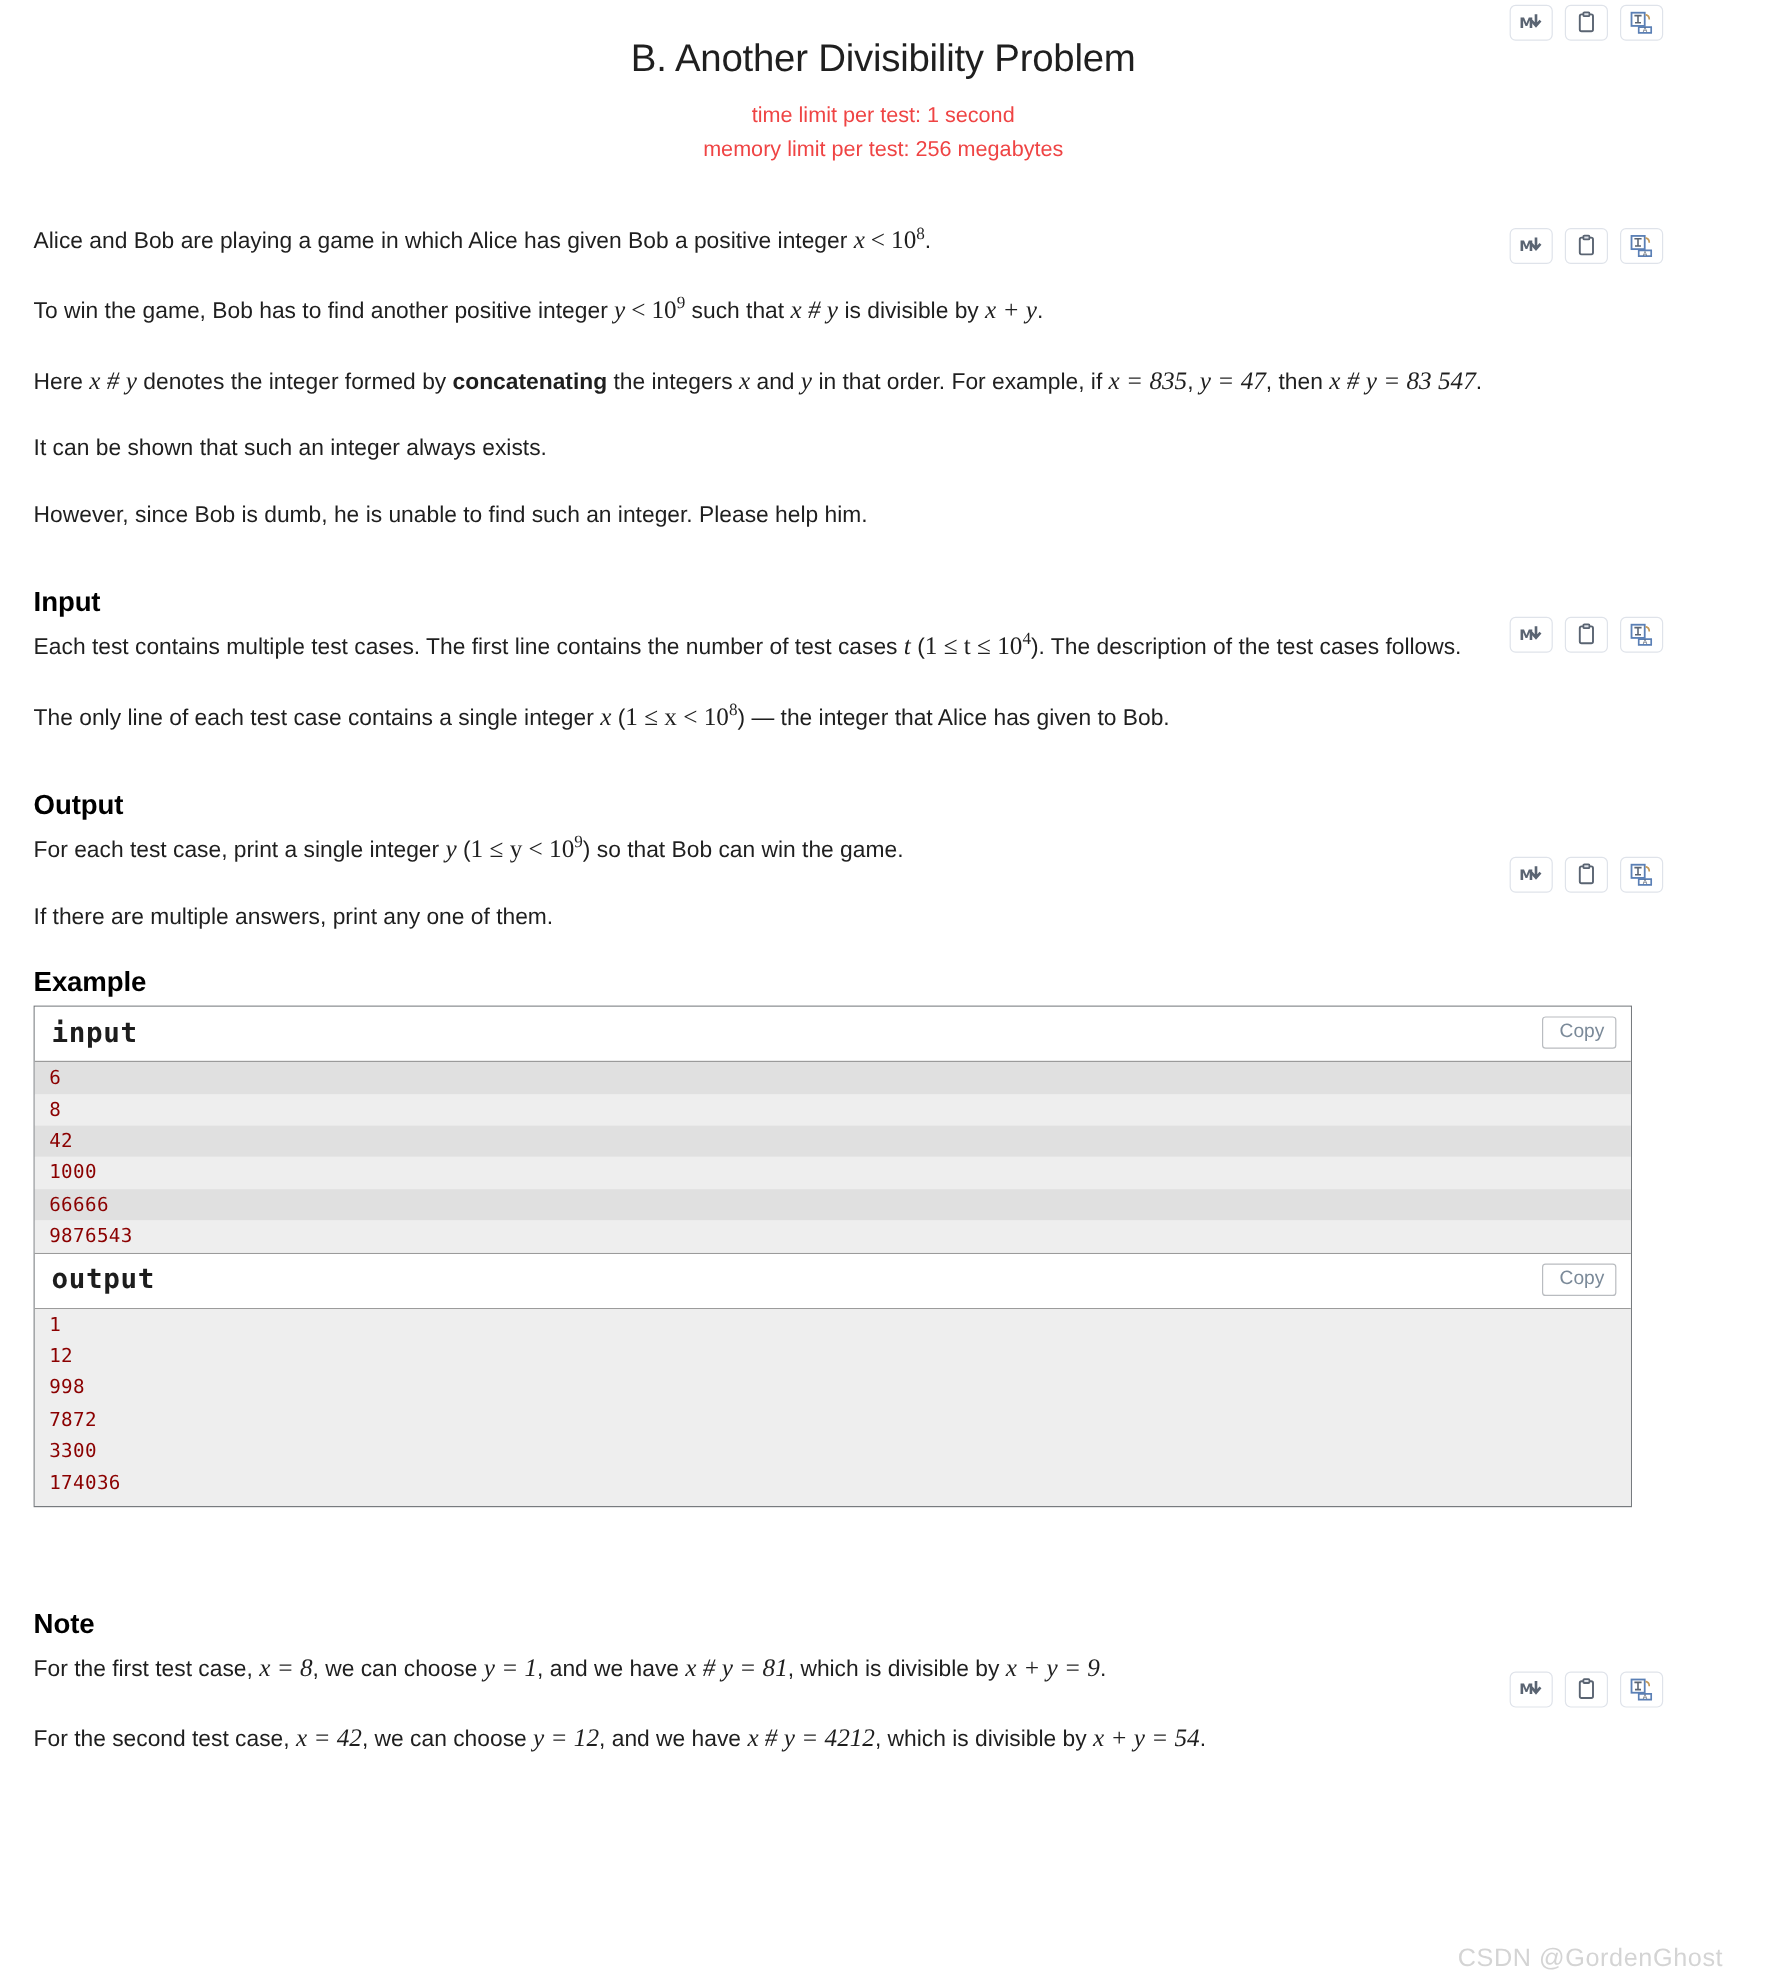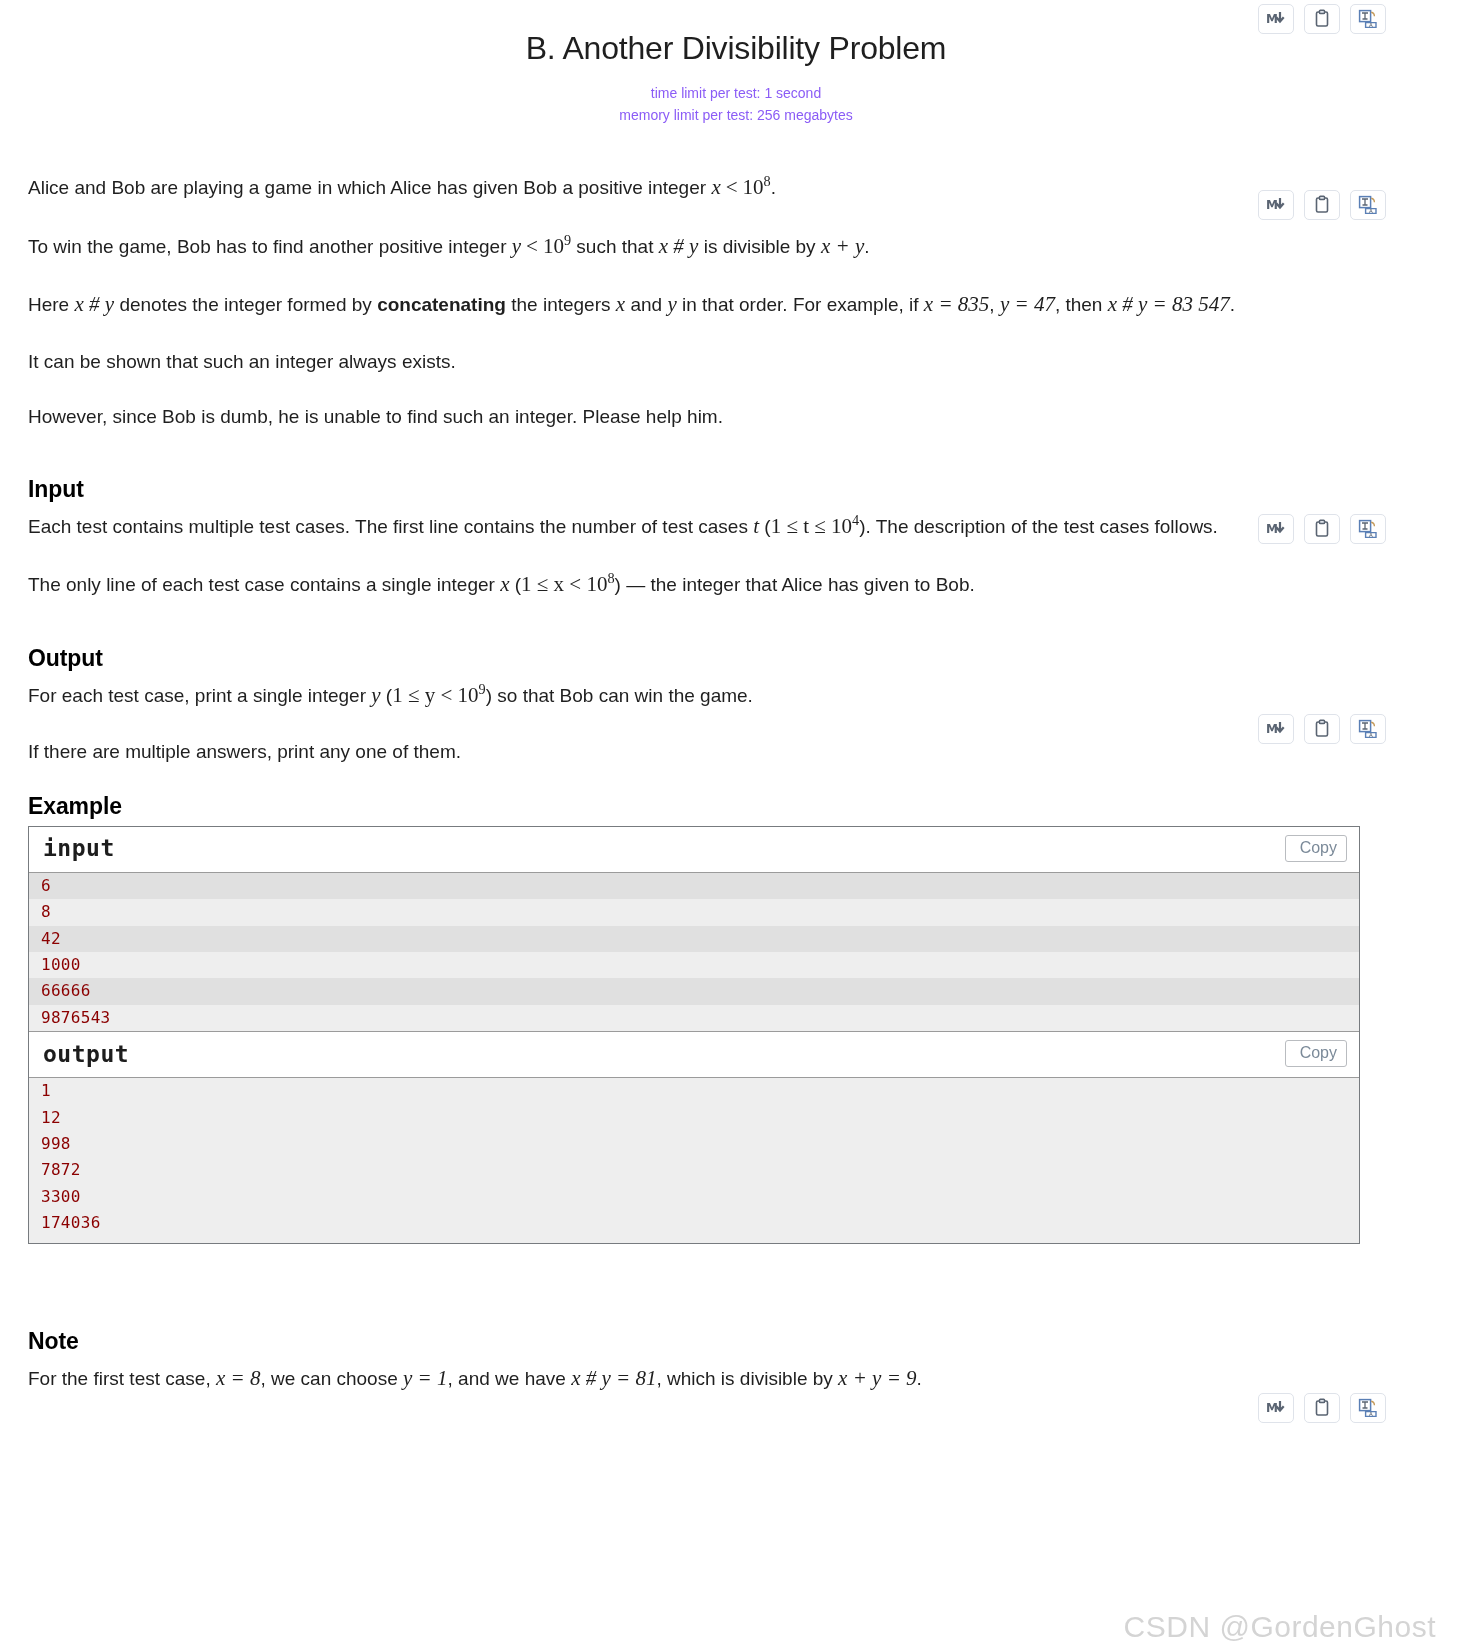--- a/index.html
+++ b/index.html
@@ -39,22 +39,22 @@
     padding-top: 30px;
   }
   .problem-title {
     font-size: 32px;
     font-weight: 400;
     color: #1f1f1f;
     margin: 0 0 16px 0;
     letter-spacing: -0.2px;
   }
   .limit-line {
-    font-size: 14px;
-    color: #8b5cf6;
+    font-size: 18px;
+    color: #ef4444;
     line-height: 1.55;
   }
 
   
   .content {
     margin: 0;
     padding: 0 28px 0 28px;
     width: 1388px;
   }
   .para {
@@ -140,21 +140,21 @@
   }
   .io-body.zebra .io-line:nth-child(odd) { background: #e0e0e0; }
   .io-body.zebra .io-line:nth-child(even) { background: #eeeeee; }
 
   
   .watermark {
     position: absolute;
     right: 36px;
     bottom: 8px;
     font-family: "Liberation Sans", sans-serif;
-    font-size: 30px;
+    font-size: 21px;
     color: rgba(160,160,160,0.45);
     letter-spacing: 0.5px;
     pointer-events: none;
     white-space: nowrap;
   }
 </style>
 </head>
 <body>
 
 <div class="icon-row" style="top:4px;">
@@ -352,17 +352,20 @@
         </div>
 
     </div>
   </div>
 
   <div style="margin-top:84px;">
     <h2 class="section-title">Note</h2>
     <p class="para">
       <span>For the first test case, </span><span class="m">x = 8</span><span>, we can choose </span><span class="m">y = 1</span><span>, and we have </span><span class="m">x # y = 81</span><span>, which is divisible by </span><span class="m">x + y = 9</span><span>.</span>
     </p>
+    <p class="para">
+      <span>For the second test case, </span><span class="m">x = 42</span><span>, we can choose </span><span class="m">y = 12</span><span>, and we have </span><span class="m">x # y = 4212</span><span>, which is divisible by </span><span class="m">x + y = 54</span><span>.</span>
+    </p>
   </div>
 
 </div>
 
 <div class="watermark">CSDN @GordenGhost</div>
 
 </body></html>

